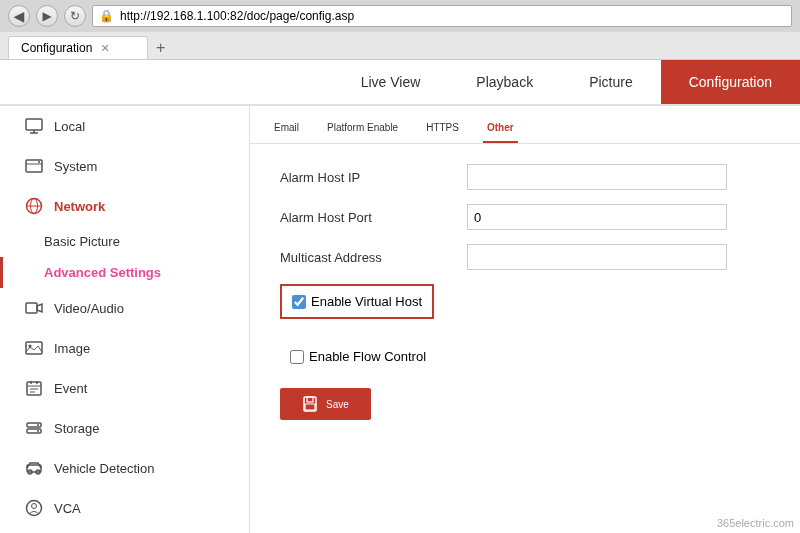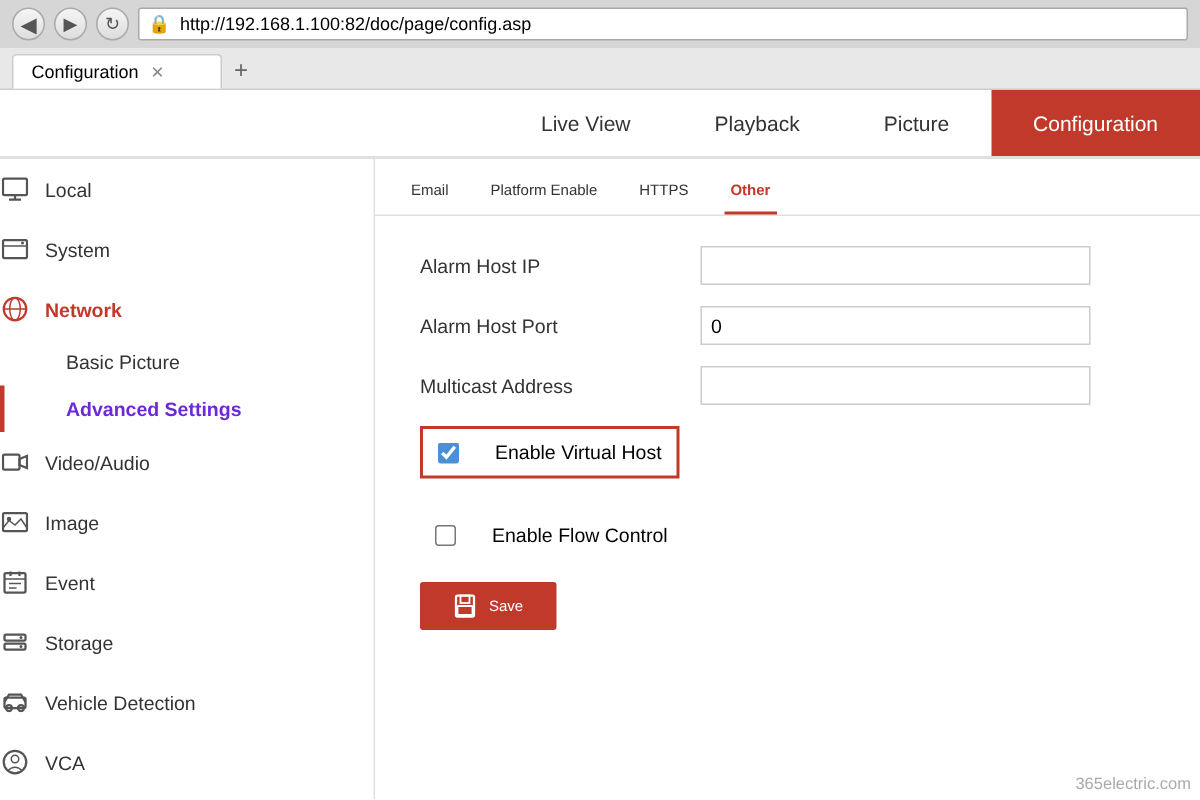--- a/index.html
+++ b/index.html
@@ -21,38 +21,38 @@
     .top-nav { display: flex; align-items: stretch; background: #fff; border-bottom: 2px solid #e0e0e0; }
     .top-nav-spacer { flex: 1; }
     .nav-item { padding: 14px 28px; font-size: 14px; color: #333; cursor: pointer; text-decoration: none; }
     .nav-item.active { background: #c0392b; color: #fff; }
 
     
     .main-content { display: flex; flex: 1; overflow: hidden; }
 
     
     .sidebar { width: 250px; border-right: 1px solid #e0e0e0; background: #fff; overflow-y: auto; }
-    .sidebar-item { display: flex; align-items: center; gap: 10px; padding: 10px 0; cursor: pointer; color: #333; font-size: 13px; }
+    .sidebar-item { display: flex; align-items: center; gap: 10px; padding: 10px 24px; cursor: pointer; color: #333; font-size: 13px; }
     .sidebar-item.active-parent { color: #c0392b; font-weight: bold; }
     .sidebar-sub { padding: 8px 16px 8px 44px; cursor: pointer; font-size: 13px; color: #333; }
-    .sidebar-sub.active { color: #6d28d9; font-weight: bold; border-left: 3px solid #c0392b; padding-left: 41px; }
+    .sidebar-sub.active { color: #ec4899; font-weight: bold; border-left: 3px solid #c0392b; padding-left: 41px; }
     .sidebar-icon { width: 20px; height: 20px; display: flex; align-items: center; justify-content: center; color: #555; }
 
     
     .content-area { flex: 1; padding: 0; overflow-y: auto; }
     .sub-tabs { display: flex; padding: 8px 20px 0; border-bottom: 1px solid #e0e0e0; gap: 20px; }
     .sub-tab { padding: 8px 4px; font-size: 10px; color: #333; cursor: pointer; border-bottom: 2px solid transparent; }
     .sub-tab.active { color: #c0392b; border-bottom: 2px solid #c0392b; font-weight: bold; }
 
     .form-area { padding: 20px 30px; }
     .form-row { display: flex; align-items: center; margin-bottom: 14px; gap: 27px; }
     .form-label { width: 160px; font-size: 13px; color: #333; }
     .form-input { width: 260px; height: 26px; border: 1px solid #ccc; padding: 0 6px; font-size: 13px; }
 
-    .checkbox-row { display: flex; align-items: center; gap: 24px; margin-bottom: 12px; padding: 8px 10px; }
+    .checkbox-row { display: flex; align-items: center; gap: 5px; margin-bottom: 12px; padding: 8px 10px; }
     .checkbox-row.highlighted { border: 2px solid #c0392b; display: inline-flex; }
     .form-checkbox { width: 14px; height: 14px; accent-color: #4a90d9; cursor: pointer; }
 
     .save-btn { background: #c0392b; color: #fff; border: none; padding: 8px 22px; font-size: 10px; cursor: pointer; border-radius: 2px; display: flex; align-items: center; gap: 8px; margin-top: 16px; }
 
     .watermark { position: fixed; bottom: 4px; right: 6px; font-size: 11px; color: #aaa; }
 
     
     svg { display: block; }
   </style>

